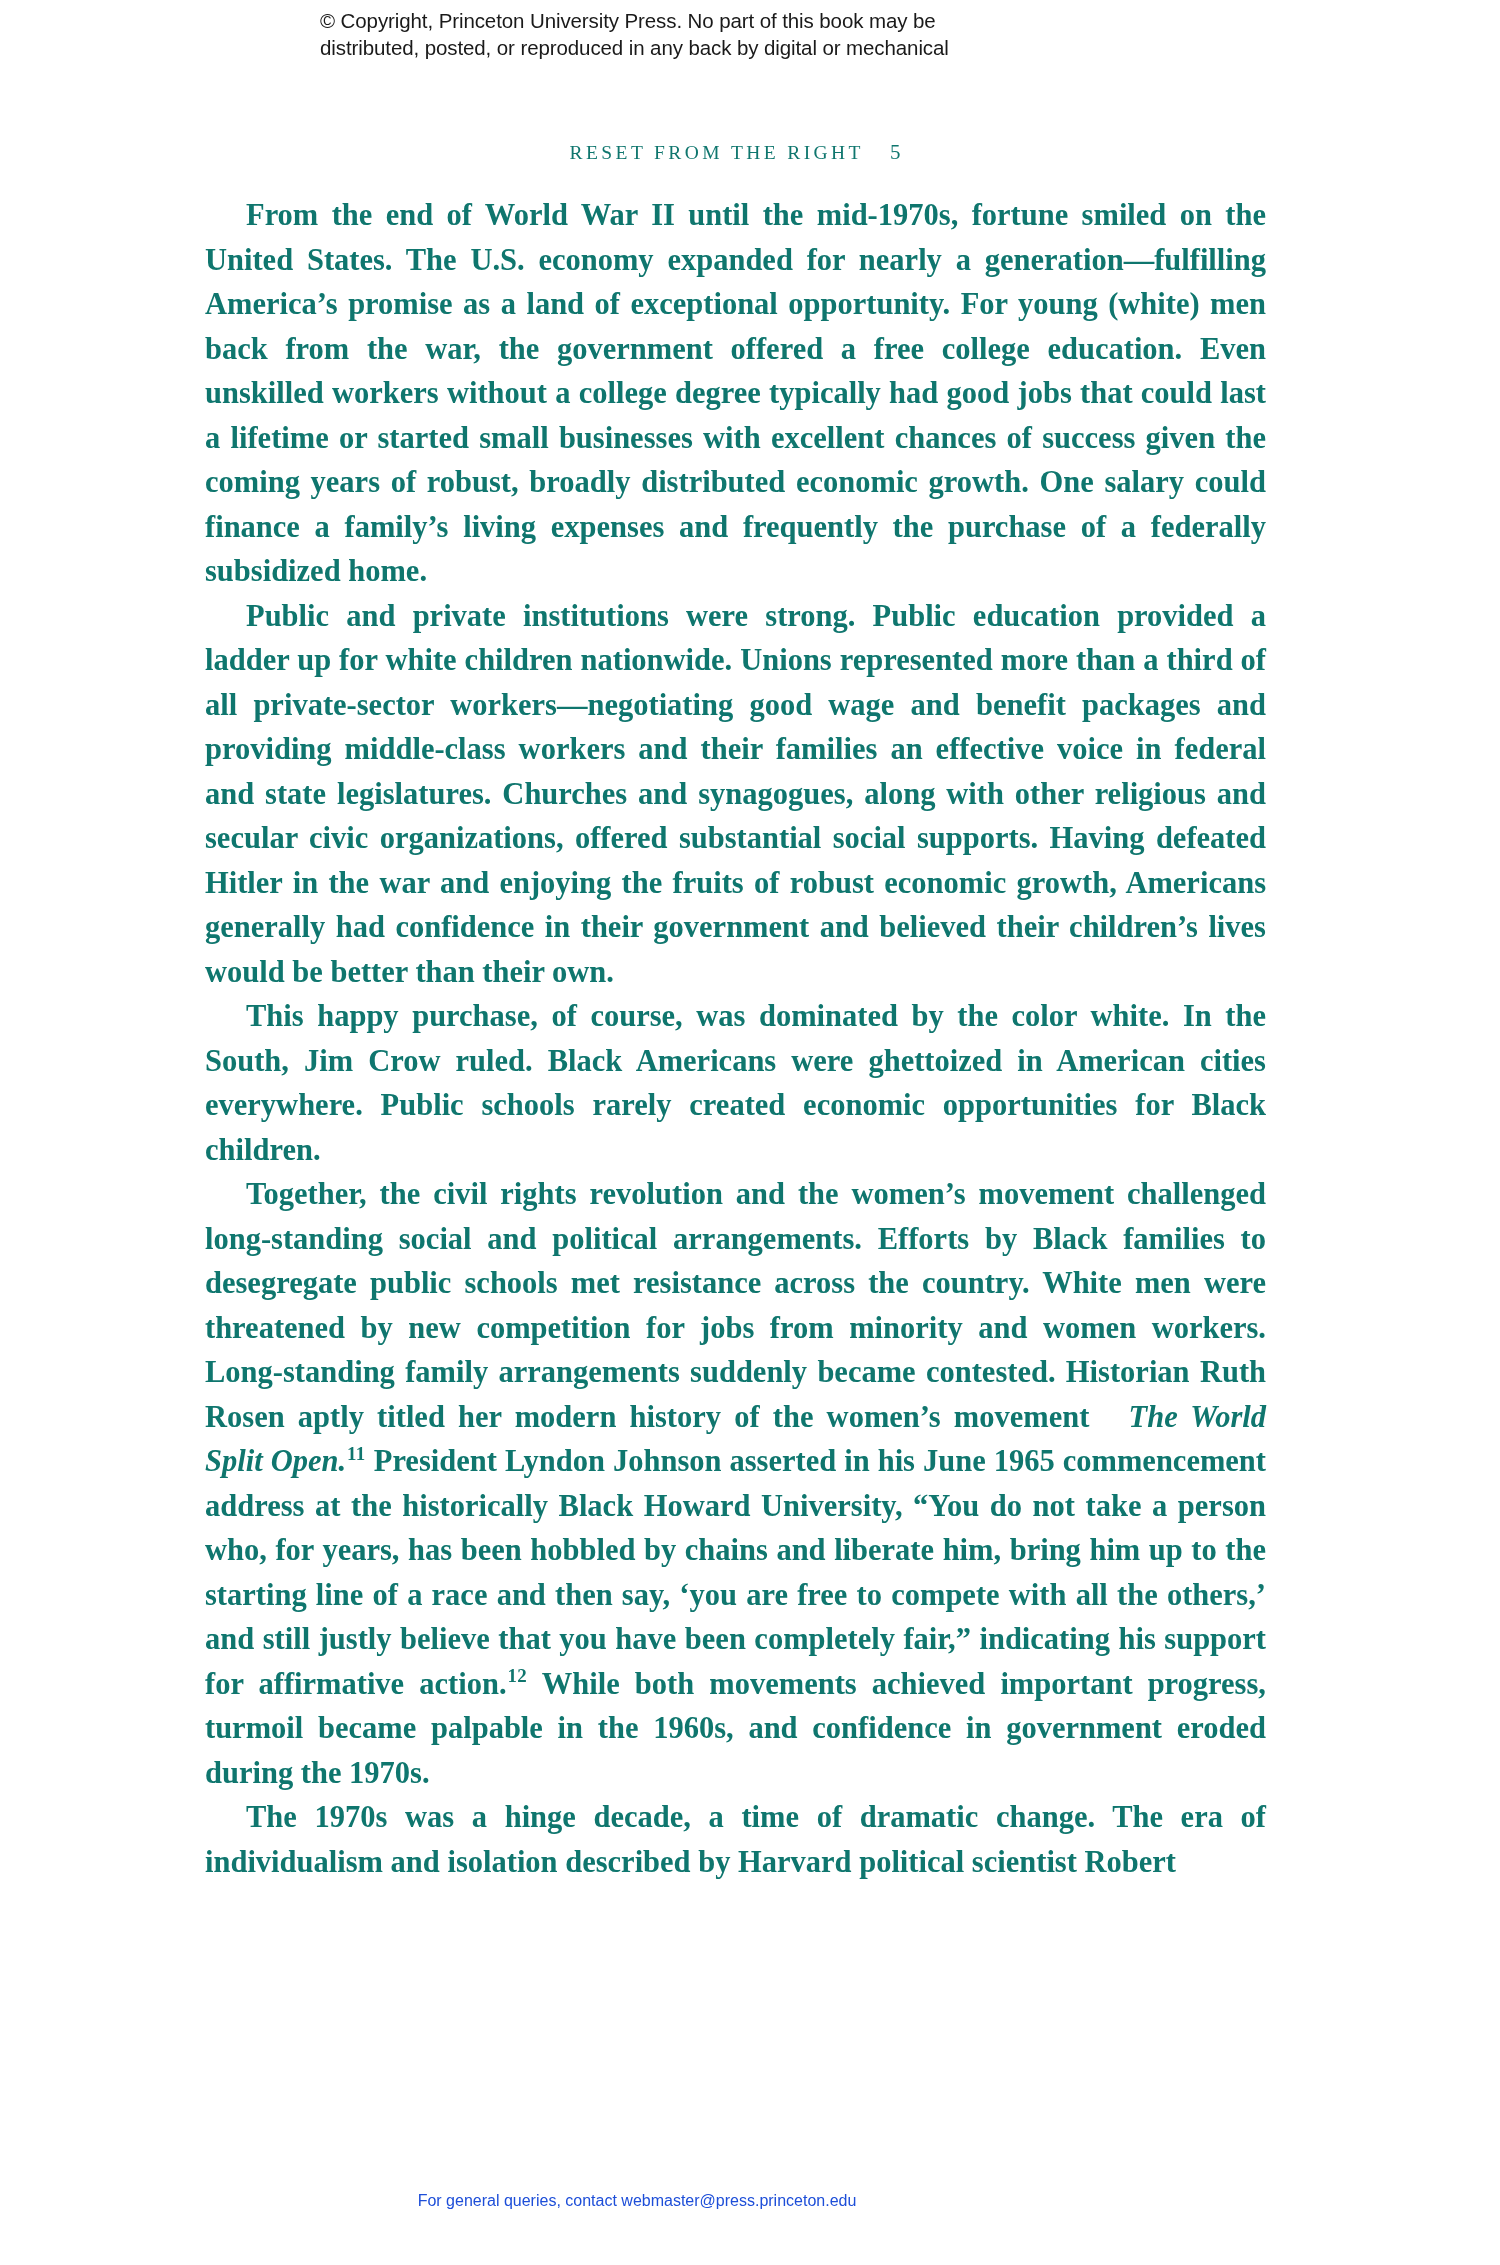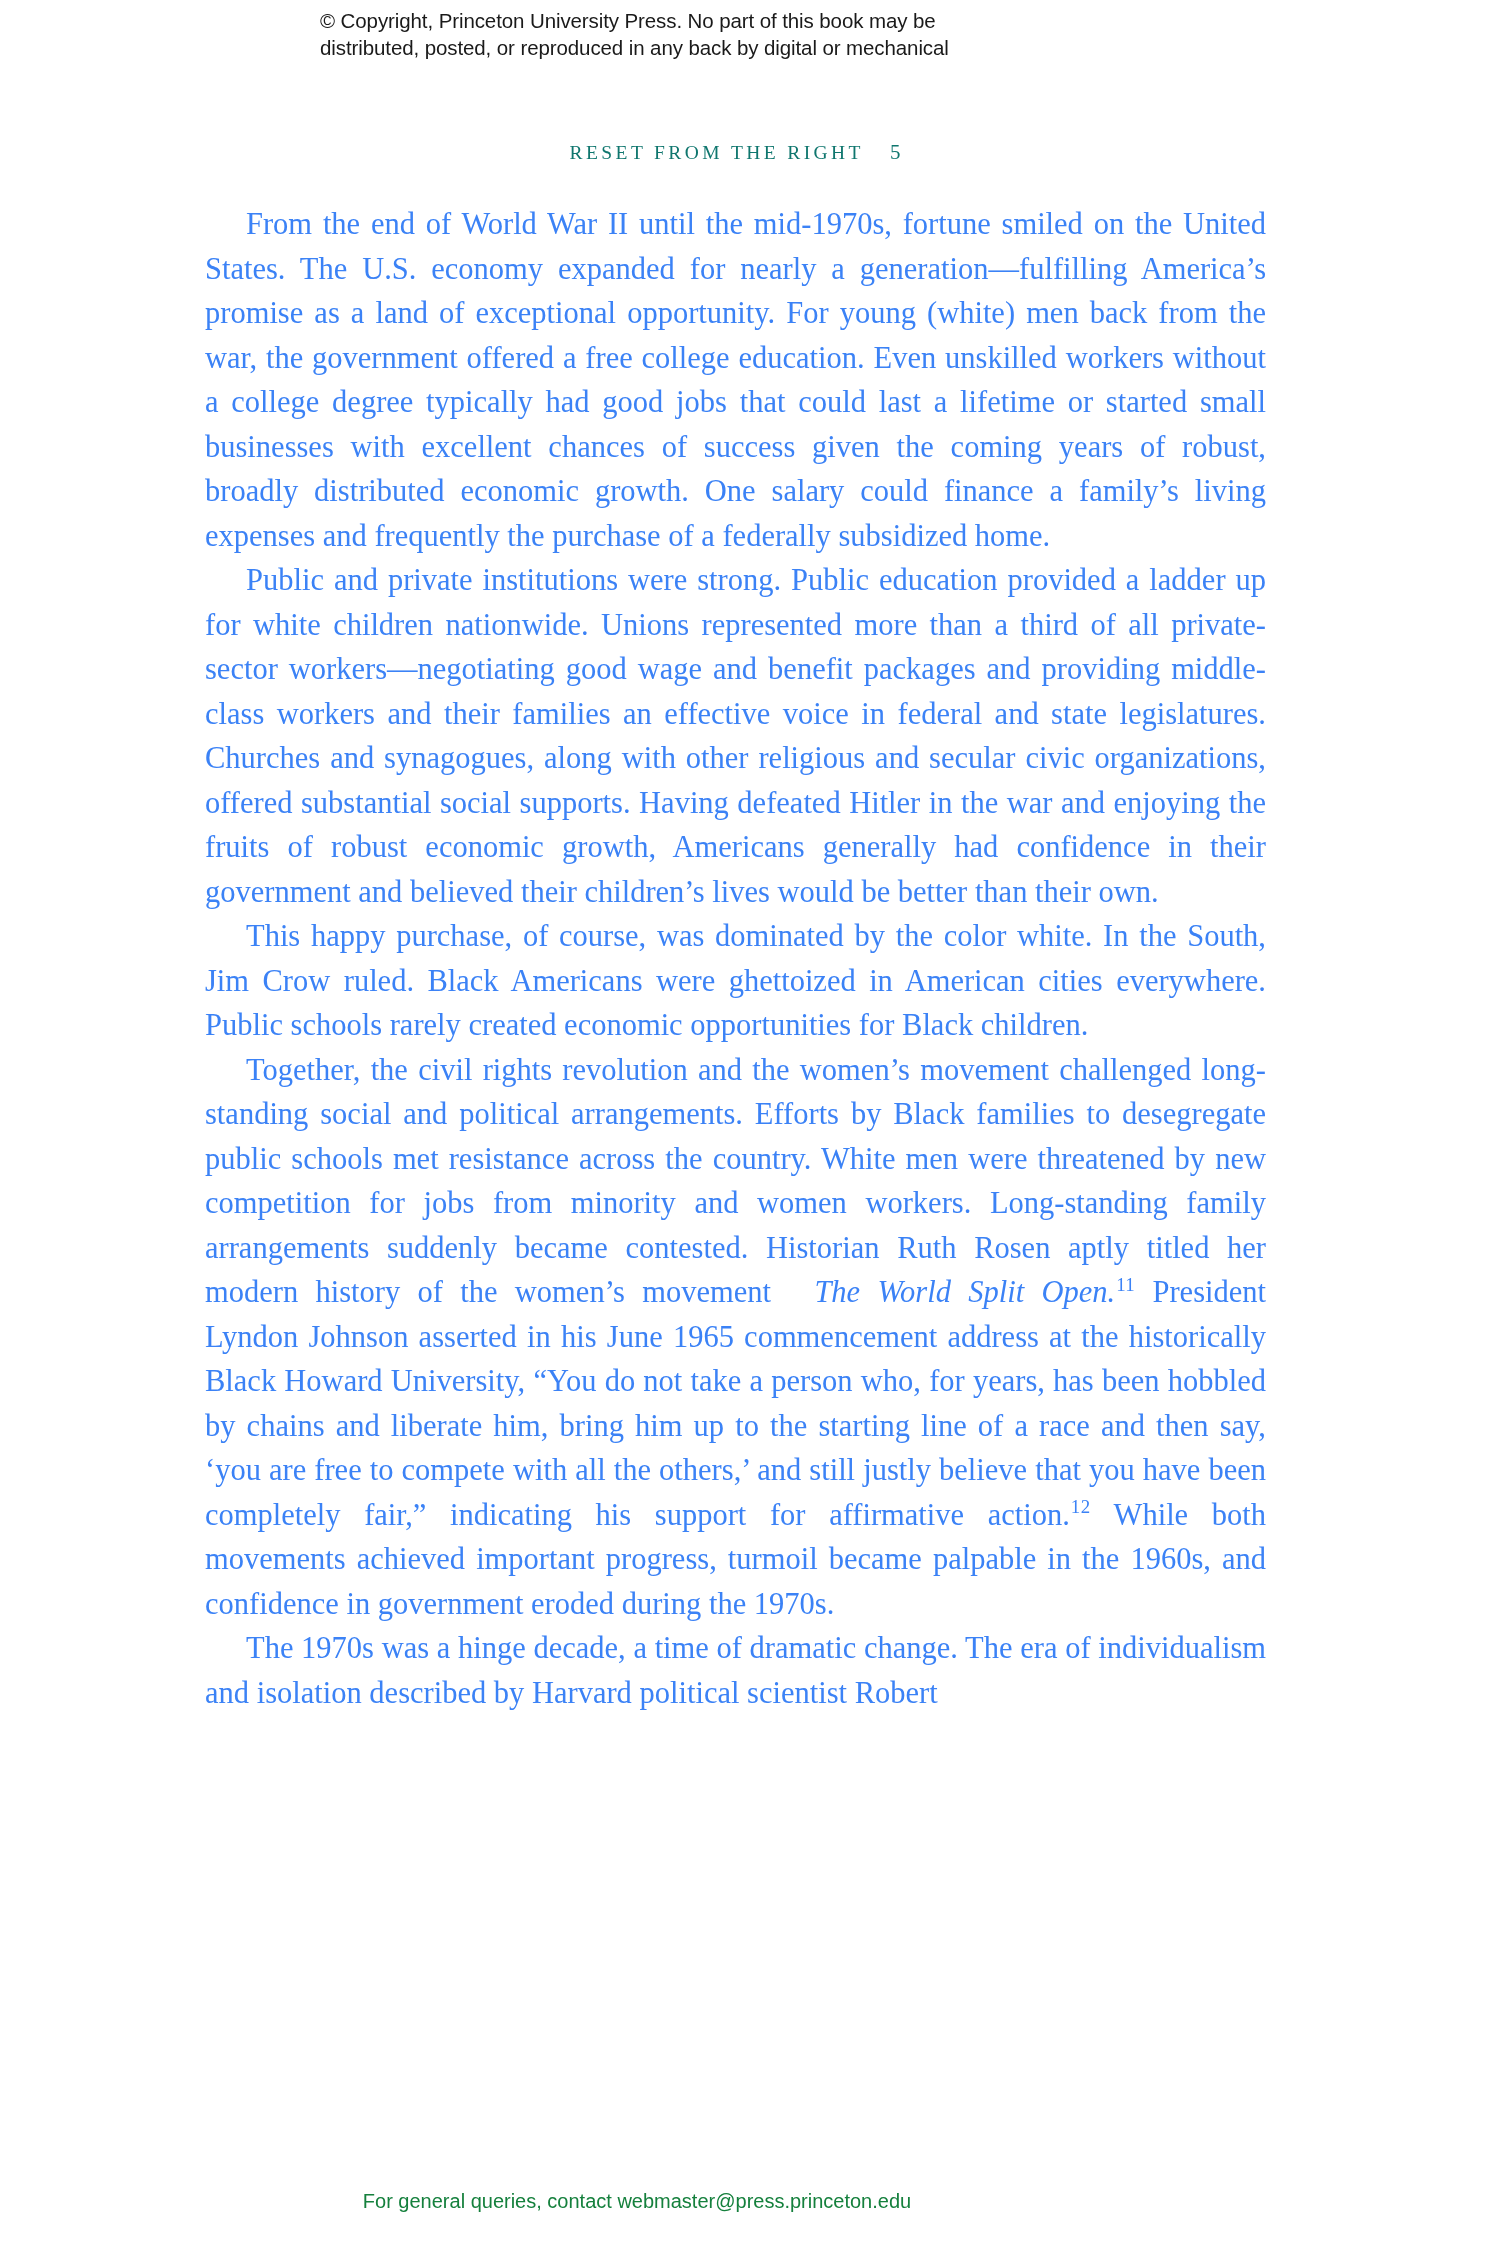--- a/index.html
+++ b/index.html
@@ -54,27 +54,28 @@
   .runhead .folio {
     margin-left: 26px;
     font-size: 21px;
     letter-spacing: 0;
   }
 
   
   .textblock {
     position: absolute;
     left: 205px;
-    top: 202px;
+    top: 193px;
     width: 1061px;
     font-size: 30.5px;
     line-height: 44.5px;
     text-align: justify;
     text-justify: inter-word;
-    color: #3b82f6;
+    color: #0f766e;
+    font-weight: bold;
     -webkit-font-smoothing: antialiased;
   }
   .textblock p {
     margin: 0;
     text-indent: 41px;
     text-align: justify;
   }
   .textblock i, .textblock em {
     font-style: italic;
     margin-left: 26px;
@@ -88,23 +89,23 @@
   }
 
   
   .footer {
     position: absolute;
     left: 0;
     top: 2188px;
     width: 1274px;
     text-align: center;
     font-family: "Liberation Sans", "DejaVu Sans", sans-serif;
-    font-size: 20px;
+    font-size: 16px;
     line-height: 26px;
-    color: #15803d;
+    color: #1d4ed8;
   }
 </style>
 </head>
 <body>
 
 <div class="page">
 
   <div class="copyright">
     <span class="line">© Copyright, Princeton University Press. No part of this book may be</span>
     <span class="line">distributed, posted, or reproduced in any back by digital or mechanical</span>

